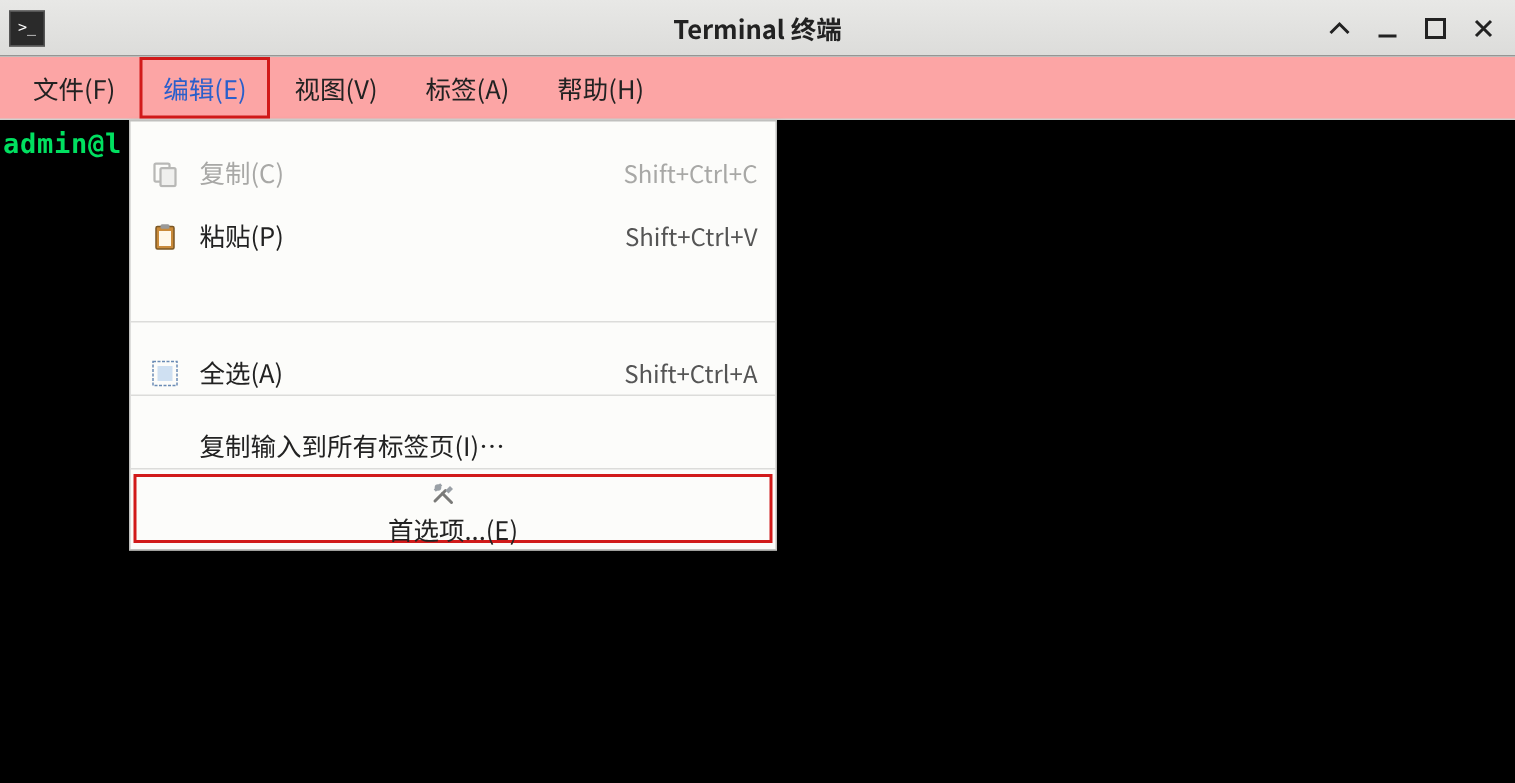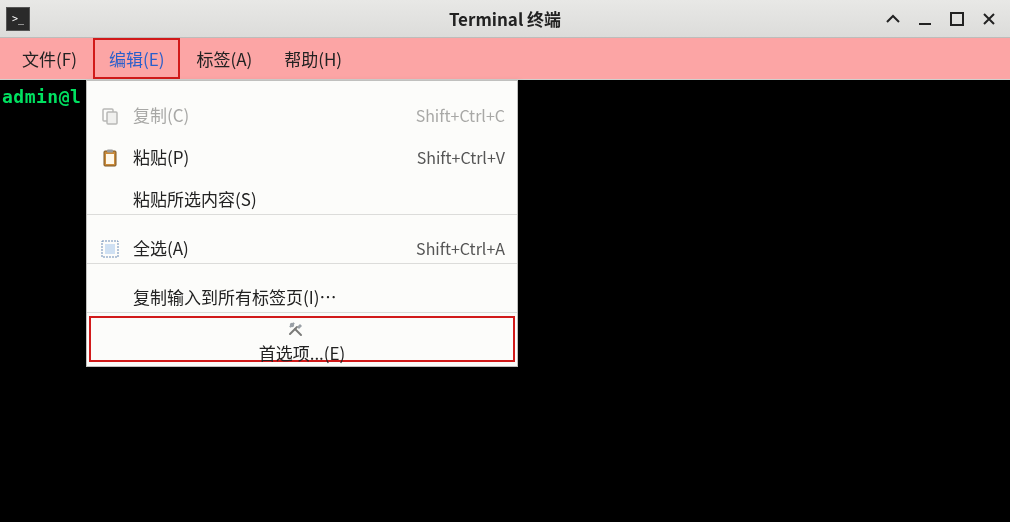--- a/index.html
+++ b/index.html
@@ -187,20 +187,23 @@
 </div>
 
 <div class="menubar">
   <div class="menu-item">
       <span>文件(F)</span>
     </div>
   <div class="menu-item highlighted">
       <span>编辑(E)</span>
     </div>
   <div class="menu-item">
+      <span>视图(V)</span>
+    </div>
+  <div class="menu-item">
       <span>标签(A)</span>
     </div>
   <div class="menu-item">
       <span>帮助(H)</span>
     </div>
 </div>
 
 <div class="terminal-area">
   <div class="prompt">admin@l</div>
 </div>
@@ -226,21 +229,20 @@
           <rect x="6" y="0.5" width="6" height="3" rx="1" fill="#999"></rect>
           <rect x="5" y="5" width="8" height="10" fill="#fff8ea"></rect>
         </svg>
     </span>
     <span class="dd-label">粘贴(P)</span>
     <span class="dd-shortcut">Shift+Ctrl+V</span>
   </div>
 
   <div class="dd-item">
     <span class="dd-icon"></span>
-    <span class="dd-label">粘贴所选内容(S)</span>
   </div>
 
   <div class="dd-sep"></div>
 
   <div class="dd-item">
     <span class="dd-icon">
       <svg viewBox="0 0 18 18">
           <rect x="1" y="1" width="16" height="16" fill="none" stroke="#6a8bb5" stroke-width="1" stroke-dasharray="2 1"></rect>
           <rect x="4" y="4" width="10" height="10" fill="#cfe0f2"></rect>
         </svg>

